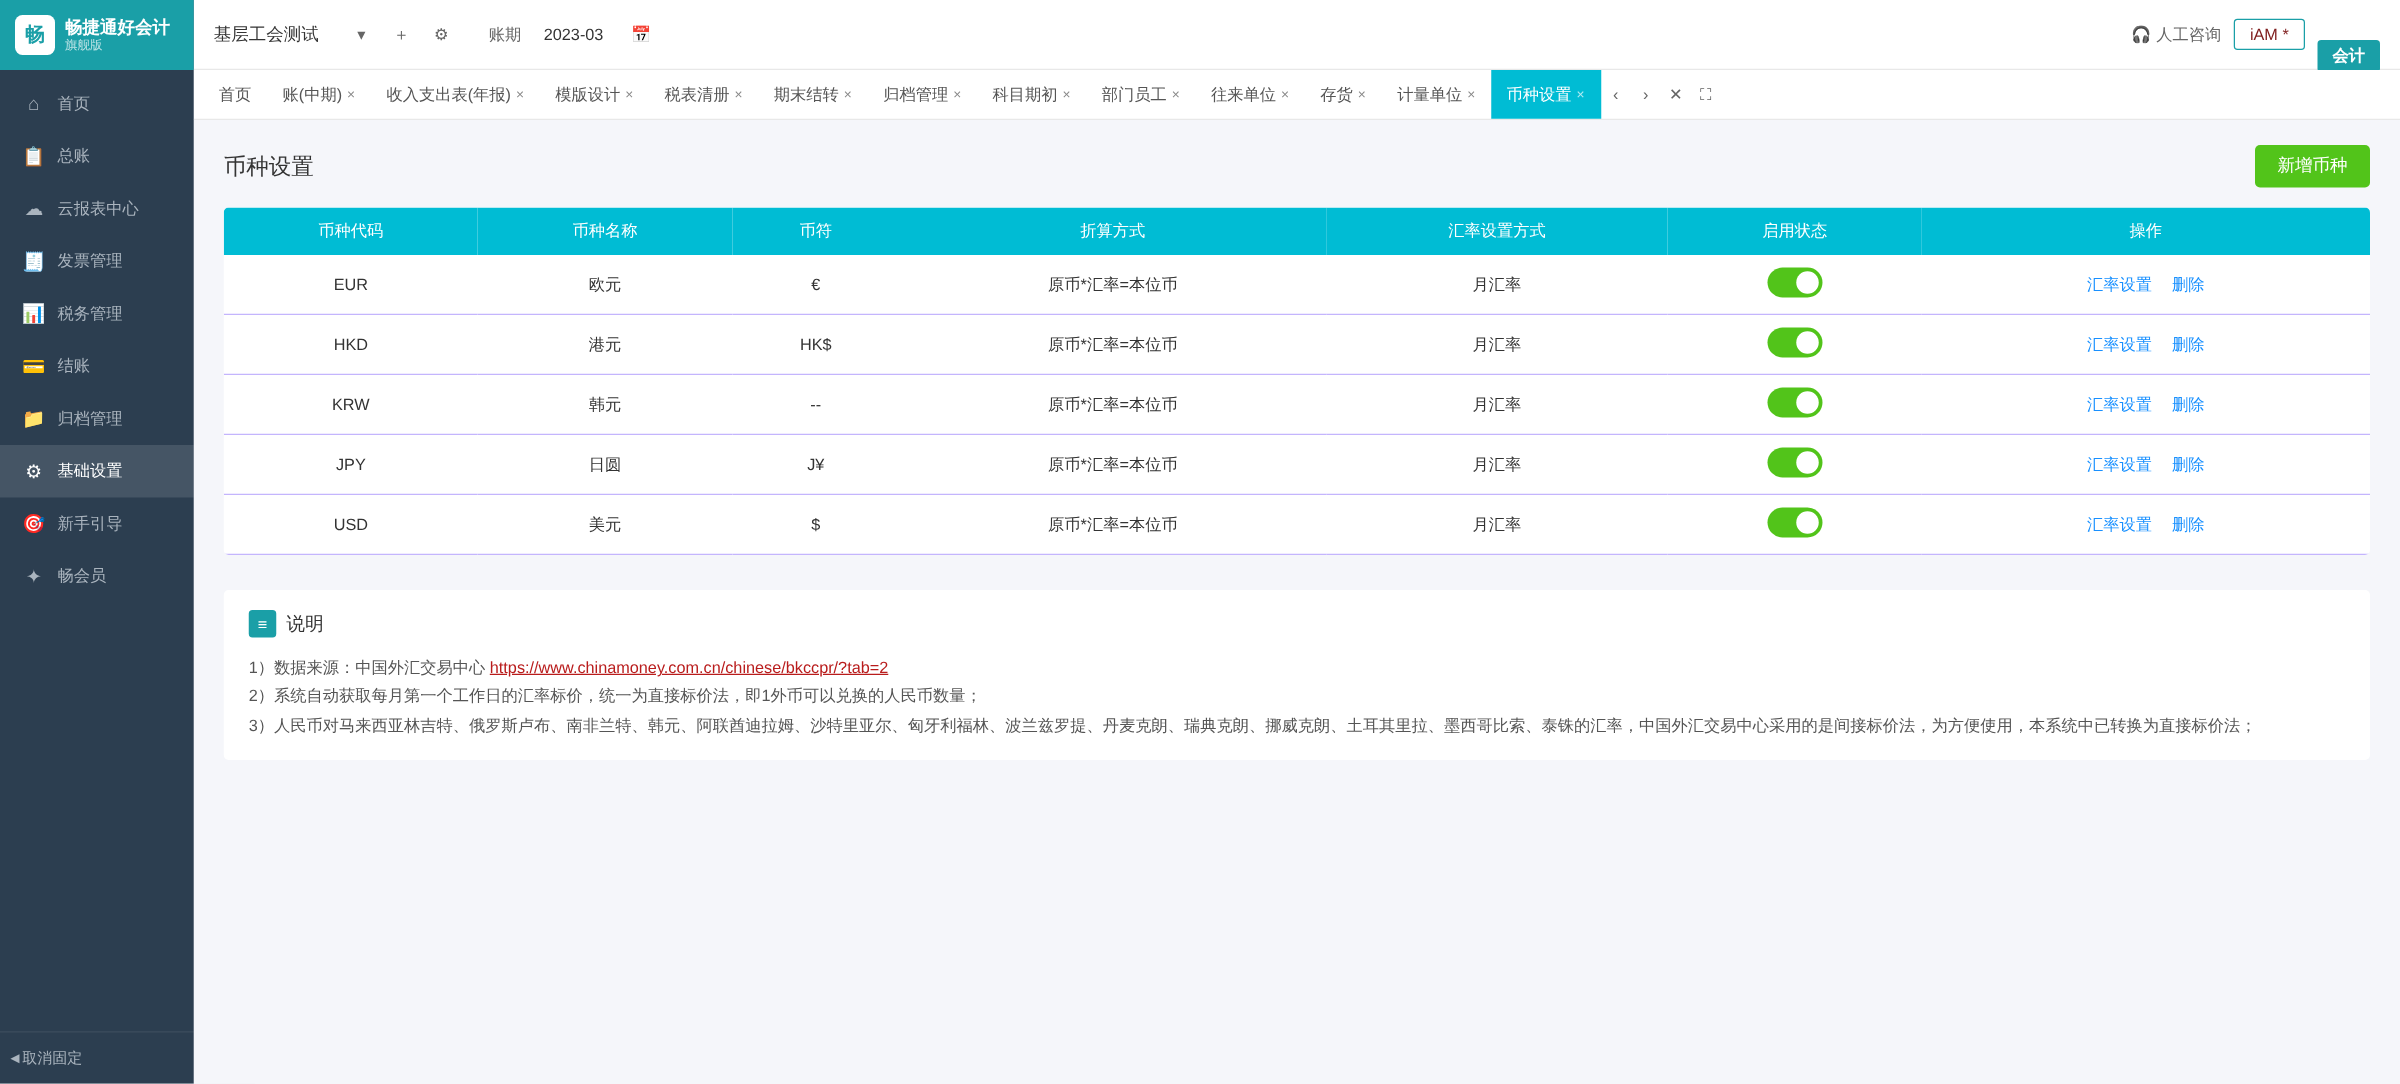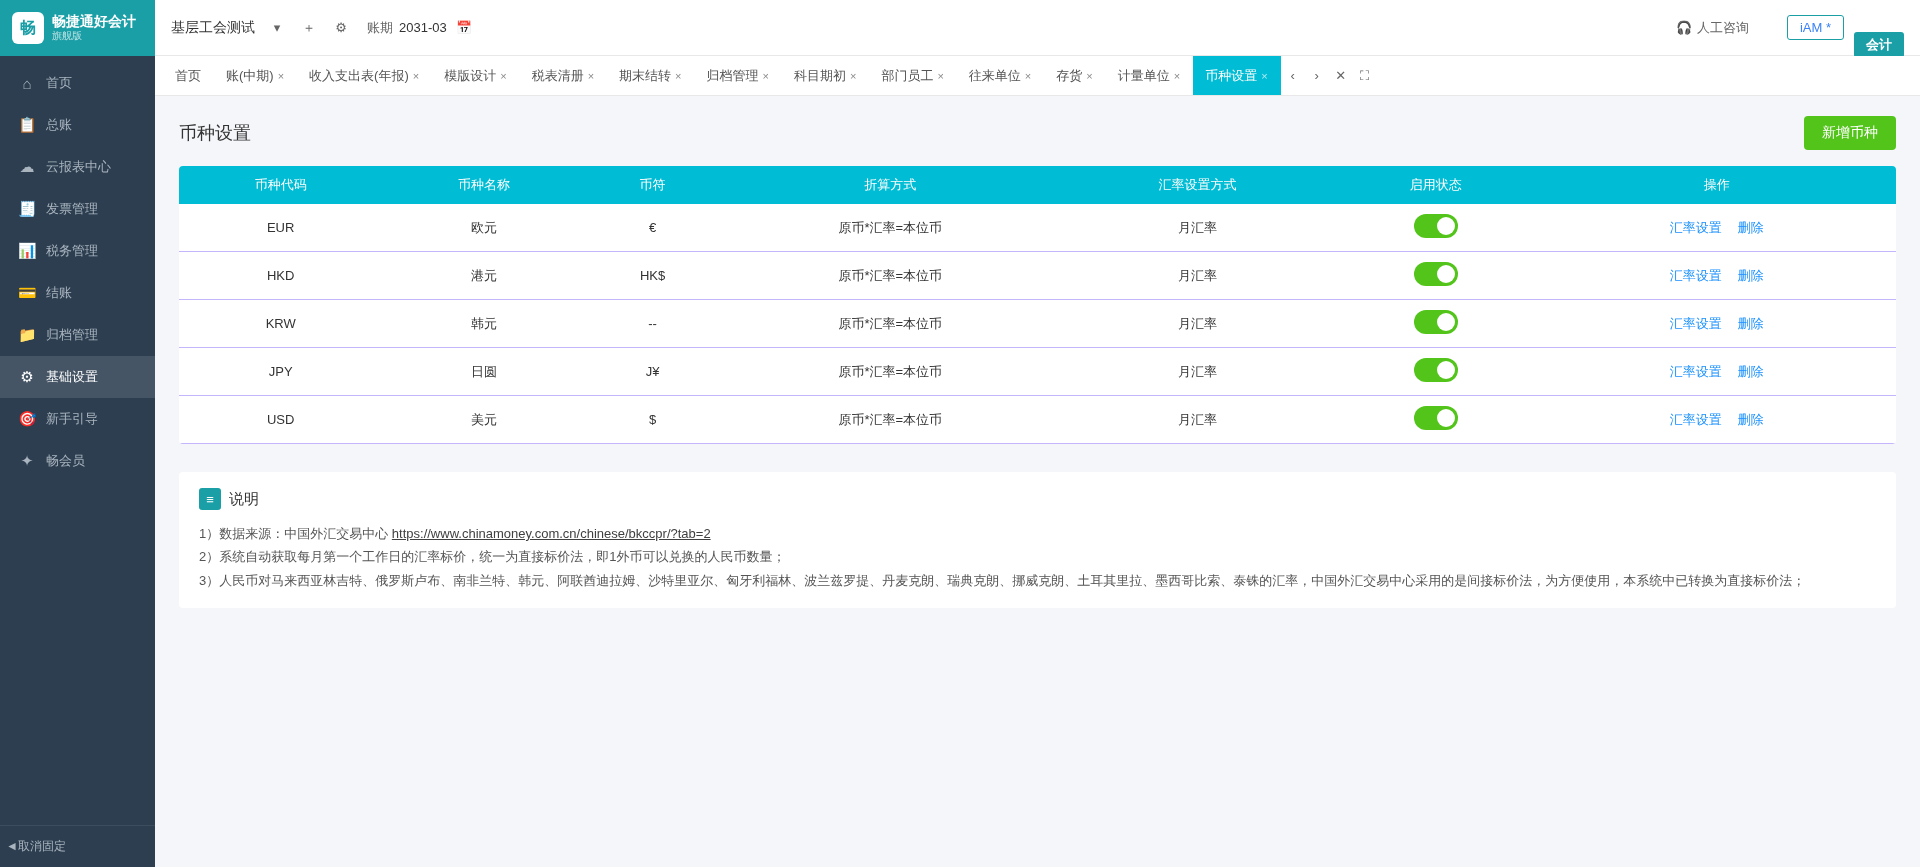--- a/index.html
+++ b/index.html
@@ -59,47 +59,46 @@
     
     .main { flex: 1; display: flex; flex-direction: column; overflow: hidden; }
 
     
     .topbar {
       background: #fff;
       height: 56px;
       display: flex; align-items: center;
       padding: 0 16px;
       border-bottom: 1px solid #e8e8e8;
-      gap: 6px;
+      gap: 18px;
       flex-shrink: 0;
     }
     .company-name { color: #333; font-size: 14px; font-weight: 500; }
     .topbar-actions { display: flex; align-items: center; gap: 8px; margin-left: 4px; }
     .topbar-icon-btn {
       width: 24px; height: 24px;
       display: flex; align-items: center; justify-content: center;
       cursor: pointer; color: #666;
       border-radius: 3px;
     }
     .period-label { color: #666; font-size: 13px; margin-left: 8px; }
     .period-value { color: #333; font-size: 13px; font-weight: 500; }
     .period-icon { color: #1a9fa7; margin-left: 4px; cursor: pointer; }
     .topbar-right { margin-left: auto; display: flex; align-items: center; gap: 10px; }
     .service-btn {
       display: flex; align-items: center; gap: 4px;
       color: #666; font-size: 13px; cursor: pointer;
     }
     .account-btn {
       border: 1px solid #1a9fa7;
-      color: #3b82f6;
+      color: #7f1d1d;
       padding: 4px 12px;
       border-radius: 3px;
       font-size: 13px;
       cursor: pointer;
-      margin-left: 28px;
     }
     .user-btn {
       background: #1a9fa7;
       color: #fff;
       padding: 4px 12px;
       border-radius: 3px;
       font-size: 13px;
       font-weight: bold;
       cursor: pointer;
       margin-top: 35px;
@@ -216,21 +215,21 @@
       background: #1a9fa7;
       border-radius: 3px;
       display: flex; align-items: center; justify-content: center;
       color: #fff; font-size: 13px;
     }
     .notes-list { list-style: none; }
     .notes-list li {
       font-size: 13px; color: #555;
       line-height: 1.8;
     }
-    .notes-link { color: #404040; text-decoration: underline; cursor: pointer; }
+    .notes-link { color: #b91c1c; text-decoration: underline; cursor: pointer; }
   </style>
 </head>
 <body>
 
 <div class="sidebar">
   <div class="sidebar-logo">
     <div class="logo-icon">
       <span>畅</span>
     </div>
     <div>
@@ -291,21 +290,21 @@
 <div class="main">
 
   <div class="topbar">
     <span class="company-name">基层工会测试</span>
     <div class="topbar-actions">
       <div class="topbar-icon-btn">▾</div>
       <div class="topbar-icon-btn">＋</div>
       <div class="topbar-icon-btn">⚙</div>
     </div>
     <span class="period-label">账期</span>
-    <span class="period-value">2031-03</span>
+    <span class="period-value">2023-03</span>
     <span class="period-icon">📅</span>
 
     <div class="topbar-right">
       <div class="service-btn">
         <span>🎧</span>
         <span>人工咨询</span>
       </div>
       <div class="account-btn">
         <span>iAM *</span>
       </div>

